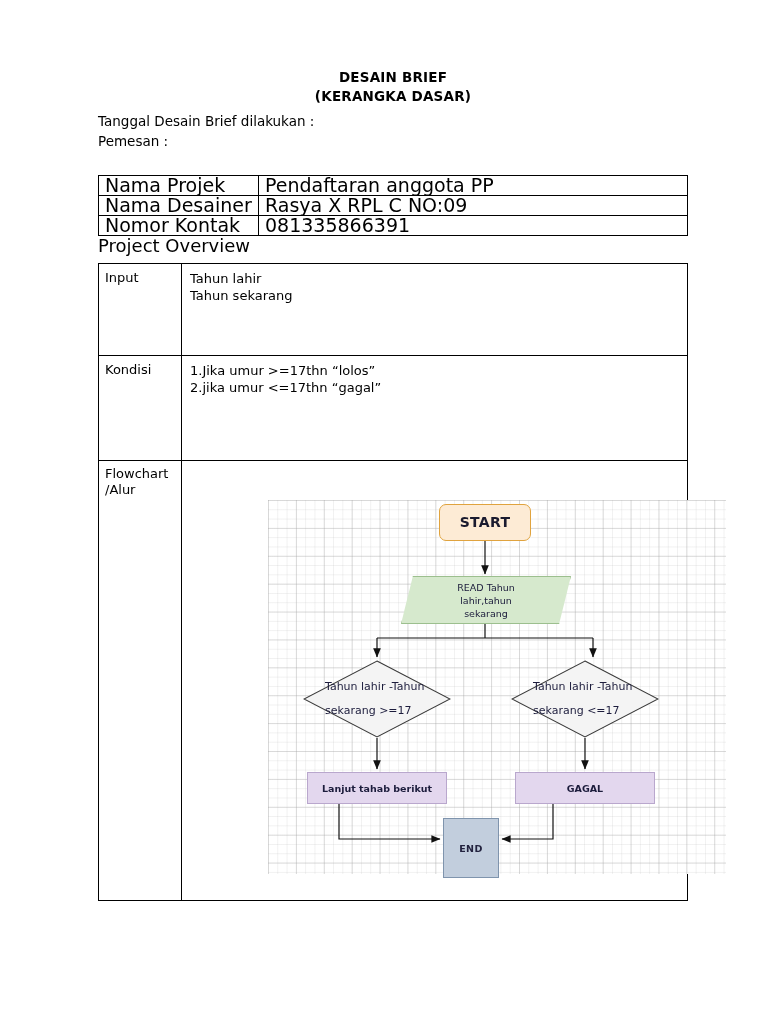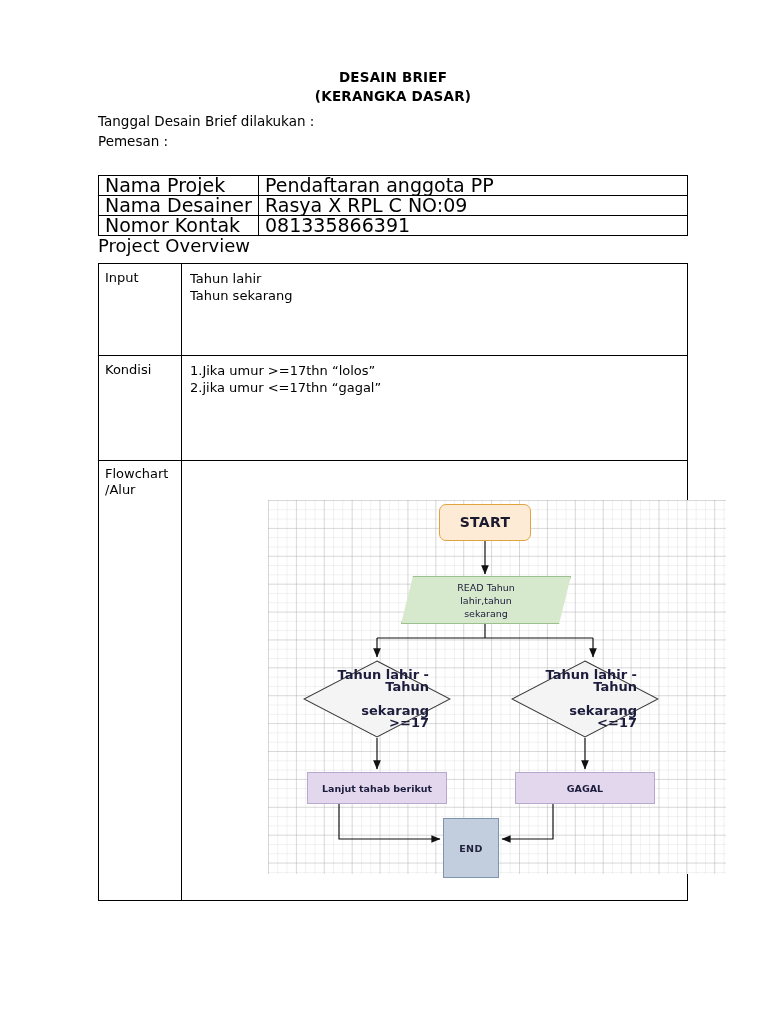--- a/index.html
+++ b/index.html
@@ -81,21 +81,21 @@
     background: #d6e9cd; border: 1px solid #9cbf8e;
     font-size: 9.5px; font-weight: normal; color: #1a1a3a; line-height: 13px;
     clip-path: polygon(7% 0, 100% 0, 93% 100%, 0 100%);
   }
   .n-read span { display: block; padding: 0 14px; }
 
   .diamond { width: 148px; height: 78px; }
   .diamond .dtxt {
     position: absolute; left: 0; top: 0; width: 100%; height: 100%;
     display: flex; align-items: center; justify-content: center;
-    font-size: 13px; font-weight: bold; color: #1c1c3c; line-height: 12px; text-align: right;
+    font-size: 11px; font-weight: normal; color: #1c1c3c; line-height: 12px; text-align: left;
   }
   .diamond .dtxt span { display: block; width: 104px; }
   .d-left { left: 35px; top: 160px; }
   .d-right { left: 243px; top: 160px; }
   .diamond svg { position: absolute; left: 0; top: 0; }
 
   .n-proc {
     width: 140px; height: 32px;
     background: #e3d7ee; border: 1px solid #b9a7cd;
     font-size: 9.5px; font-weight: bold; color: #1c1c3c;

